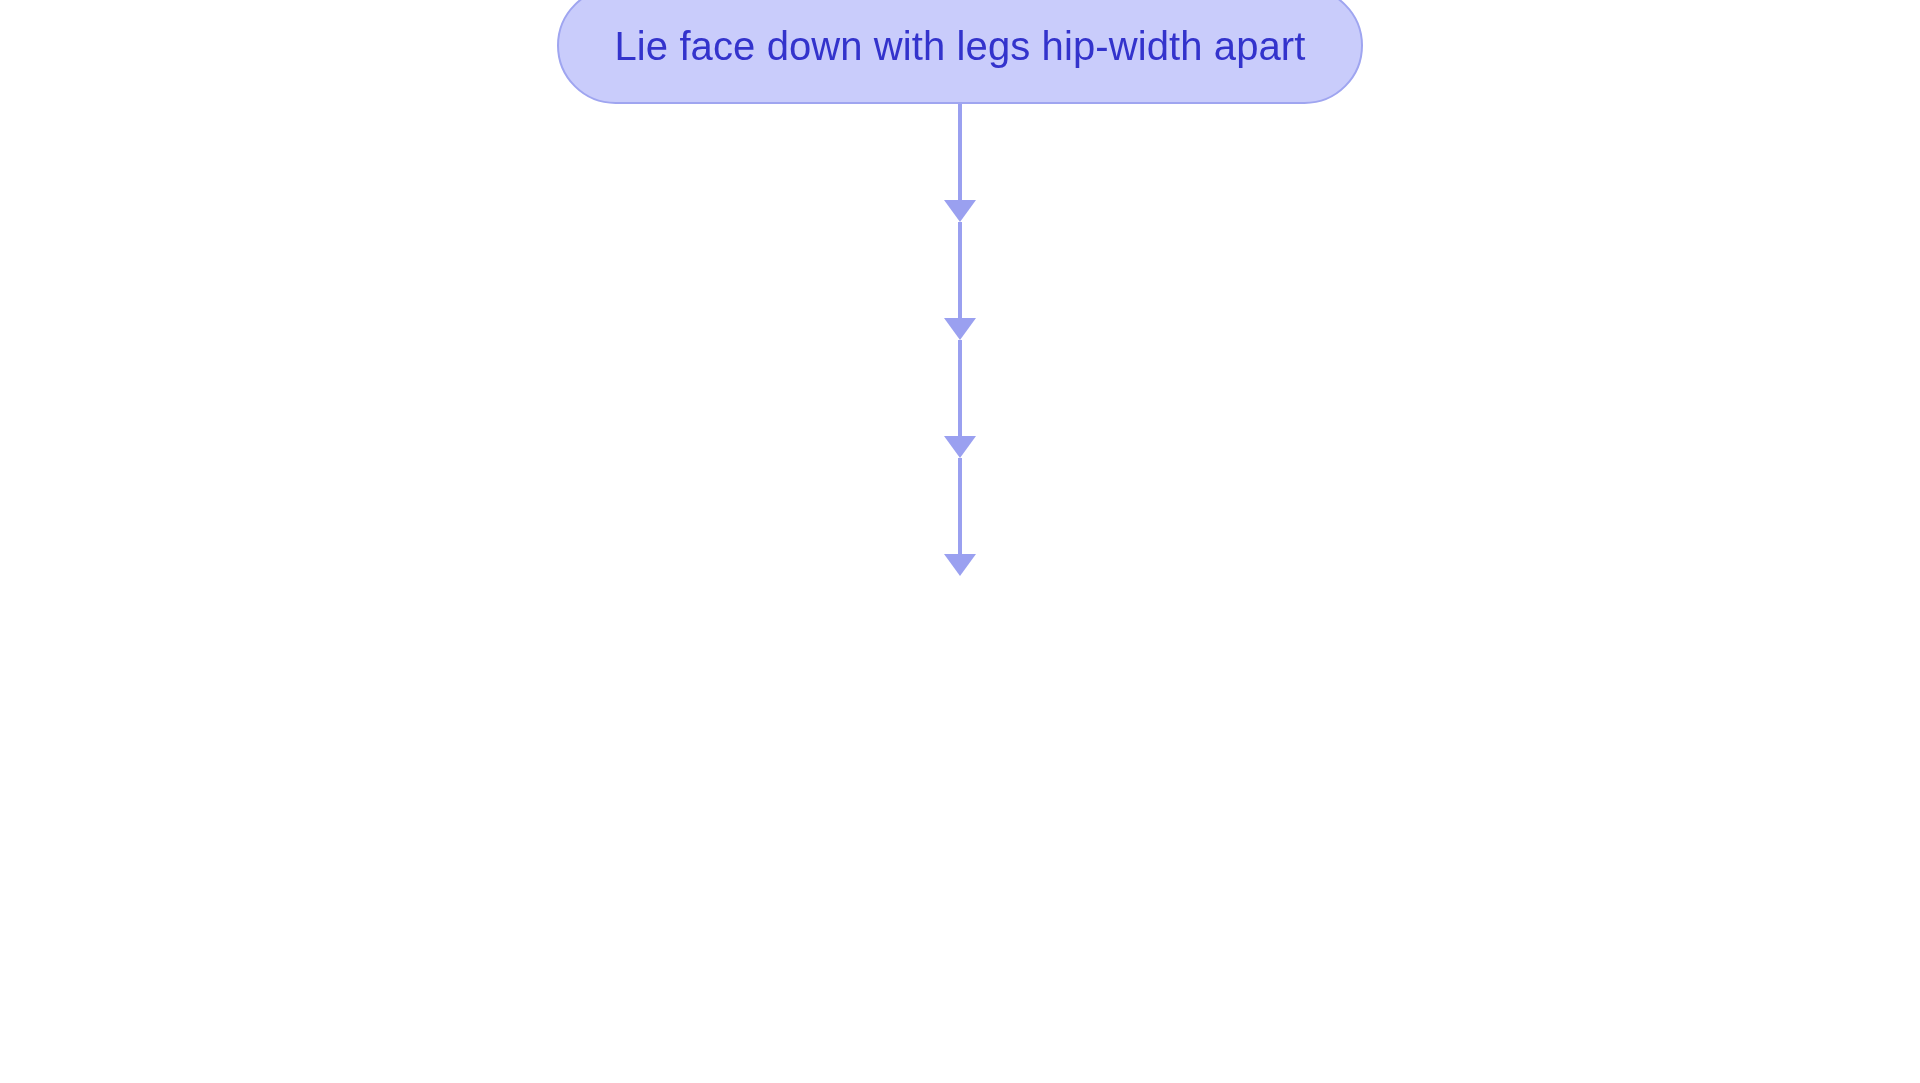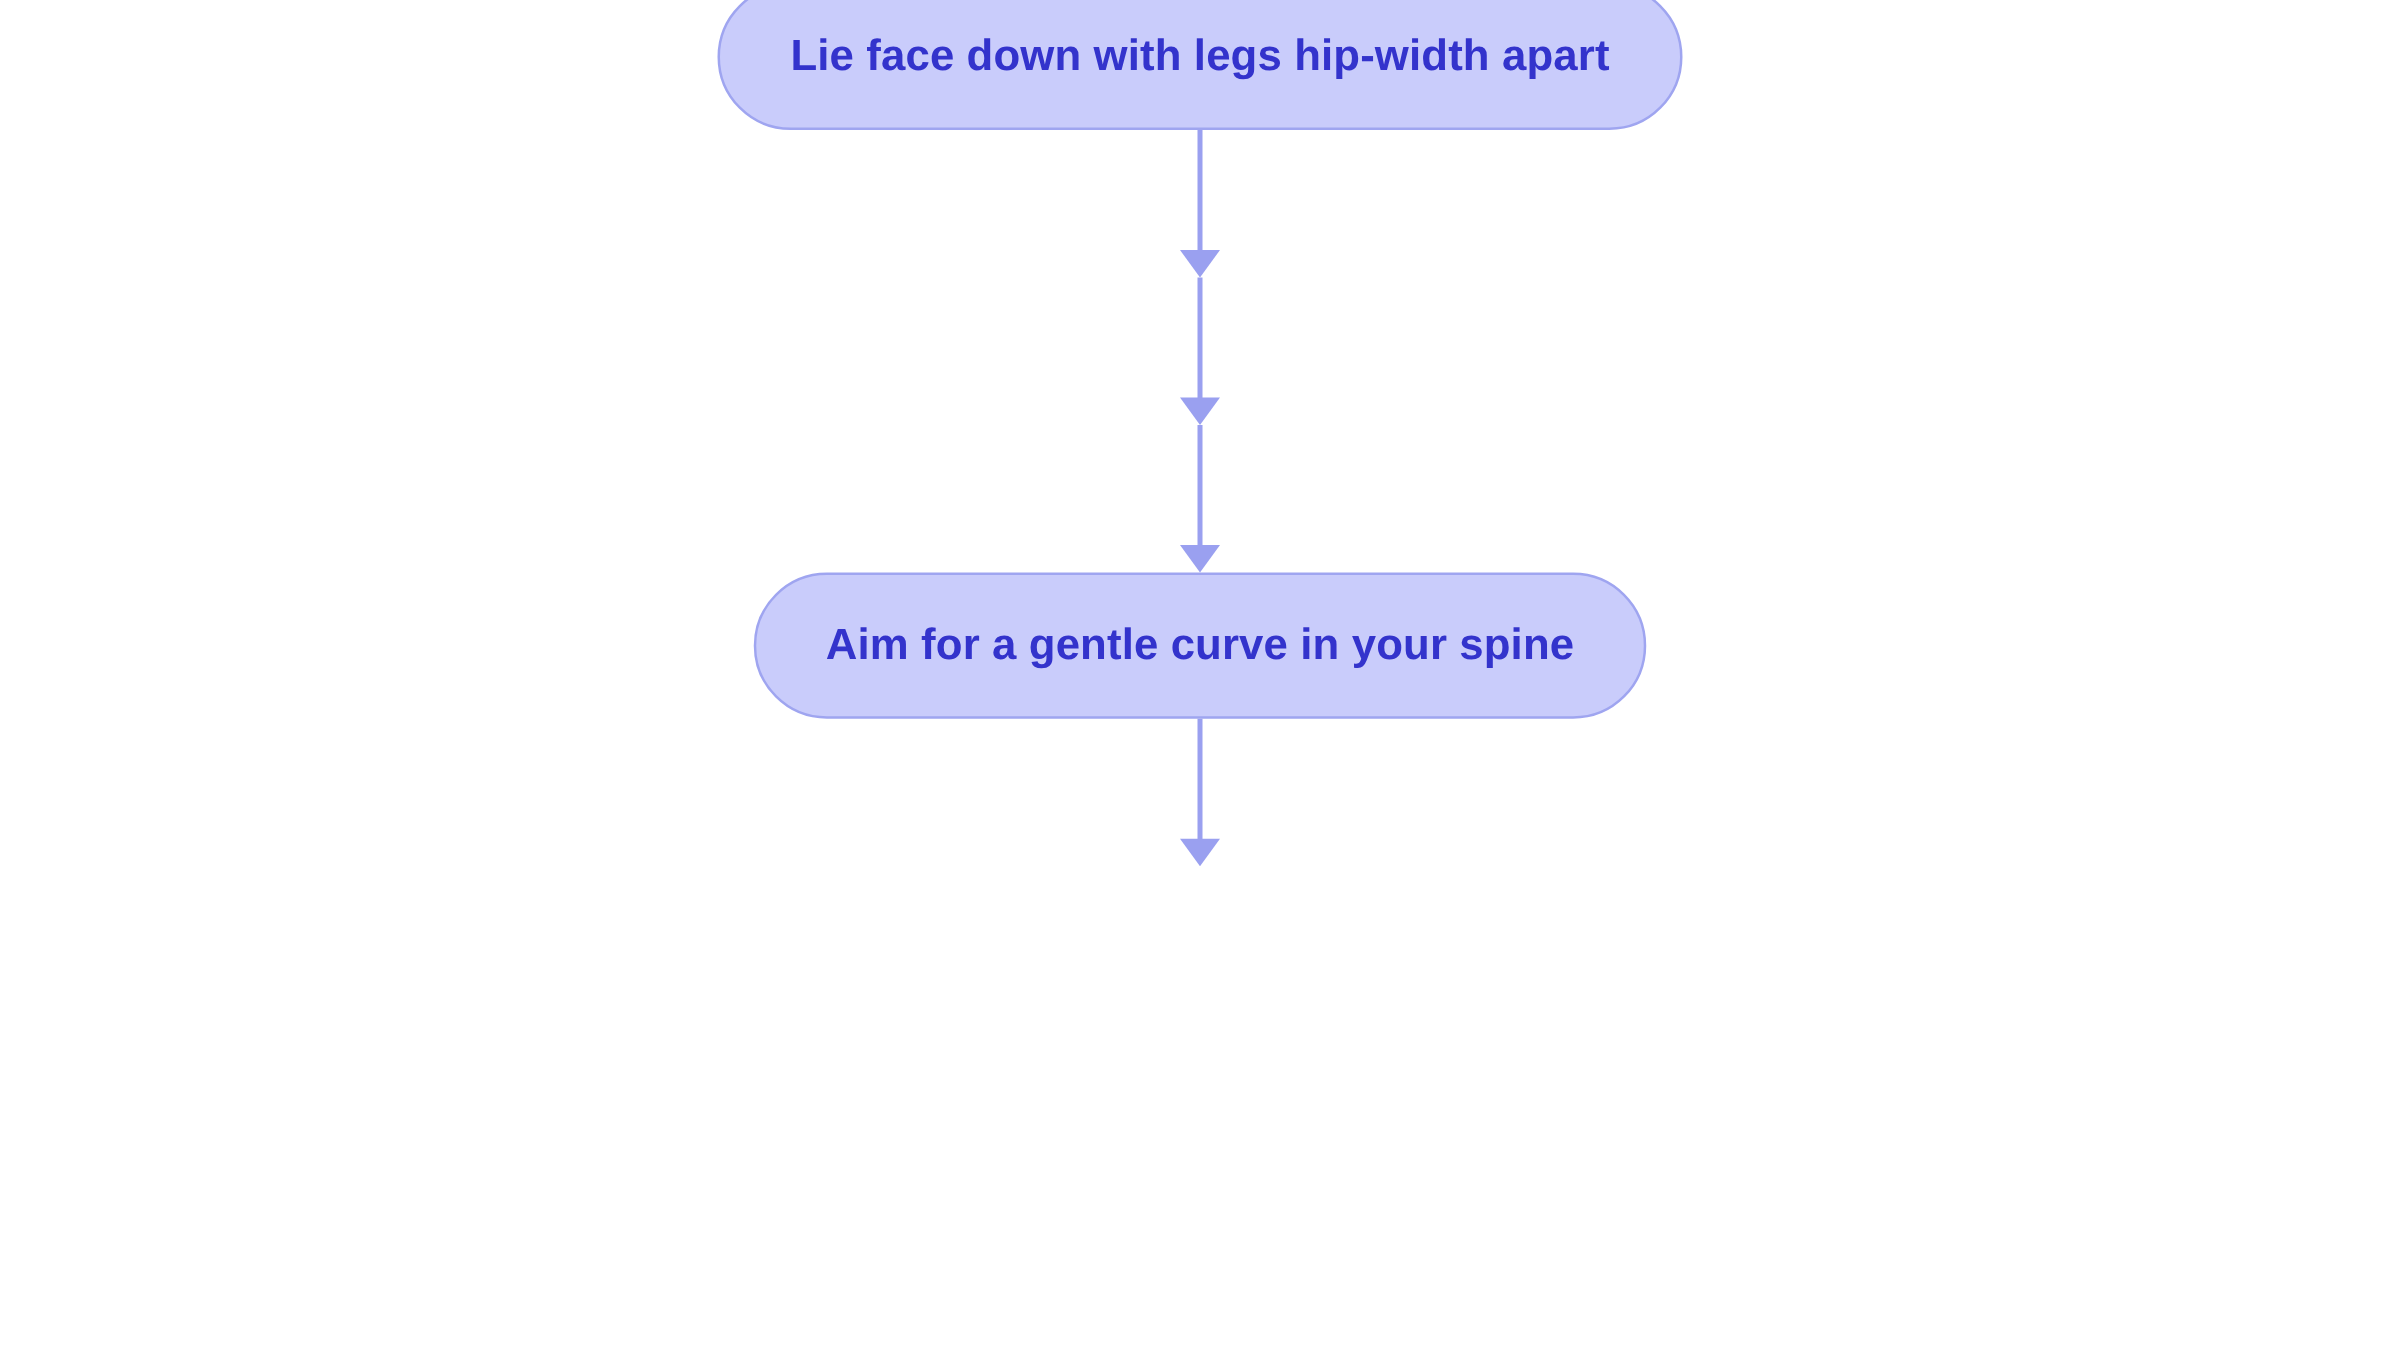--- a/index.html
+++ b/index.html
@@ -40,23 +40,23 @@
     border-radius: 9999px;
     display: flex;
     align-items: center;
     justify-content: center;
     padding: 0 56px;
     flex: 0 0 auto;
   }
 
   .flow-node-label {
     color: #3333cc;
-    font-size: 35px;
+    font-size: 40px;
     line-height: 1.15;
-    font-weight: 700;
+    font-weight: 400;
     letter-spacing: 0.1px;
     white-space: nowrap;
     text-align: center;
   }
 
   .flow-connector {
     position: relative;
     width: 40px;
     height: 118px;
     flex: 0 0 auto;
@@ -104,23 +104,20 @@
       <div class="conn-line"></div>
       <div class="conn-head"></div>
     </div>
 
 
     <div class="flow-connector">
       <div class="conn-line"></div>
       <div class="conn-head"></div>
     </div>
 
-    <div class="flow-node">
-      <span class="flow-node-label">Aim for a gentle curve in your spine</span>
-    </div>
 
     <div class="flow-connector">
       <div class="conn-line"></div>
       <div class="conn-head"></div>
     </div>
 
 
   </div>
 </div>
 

